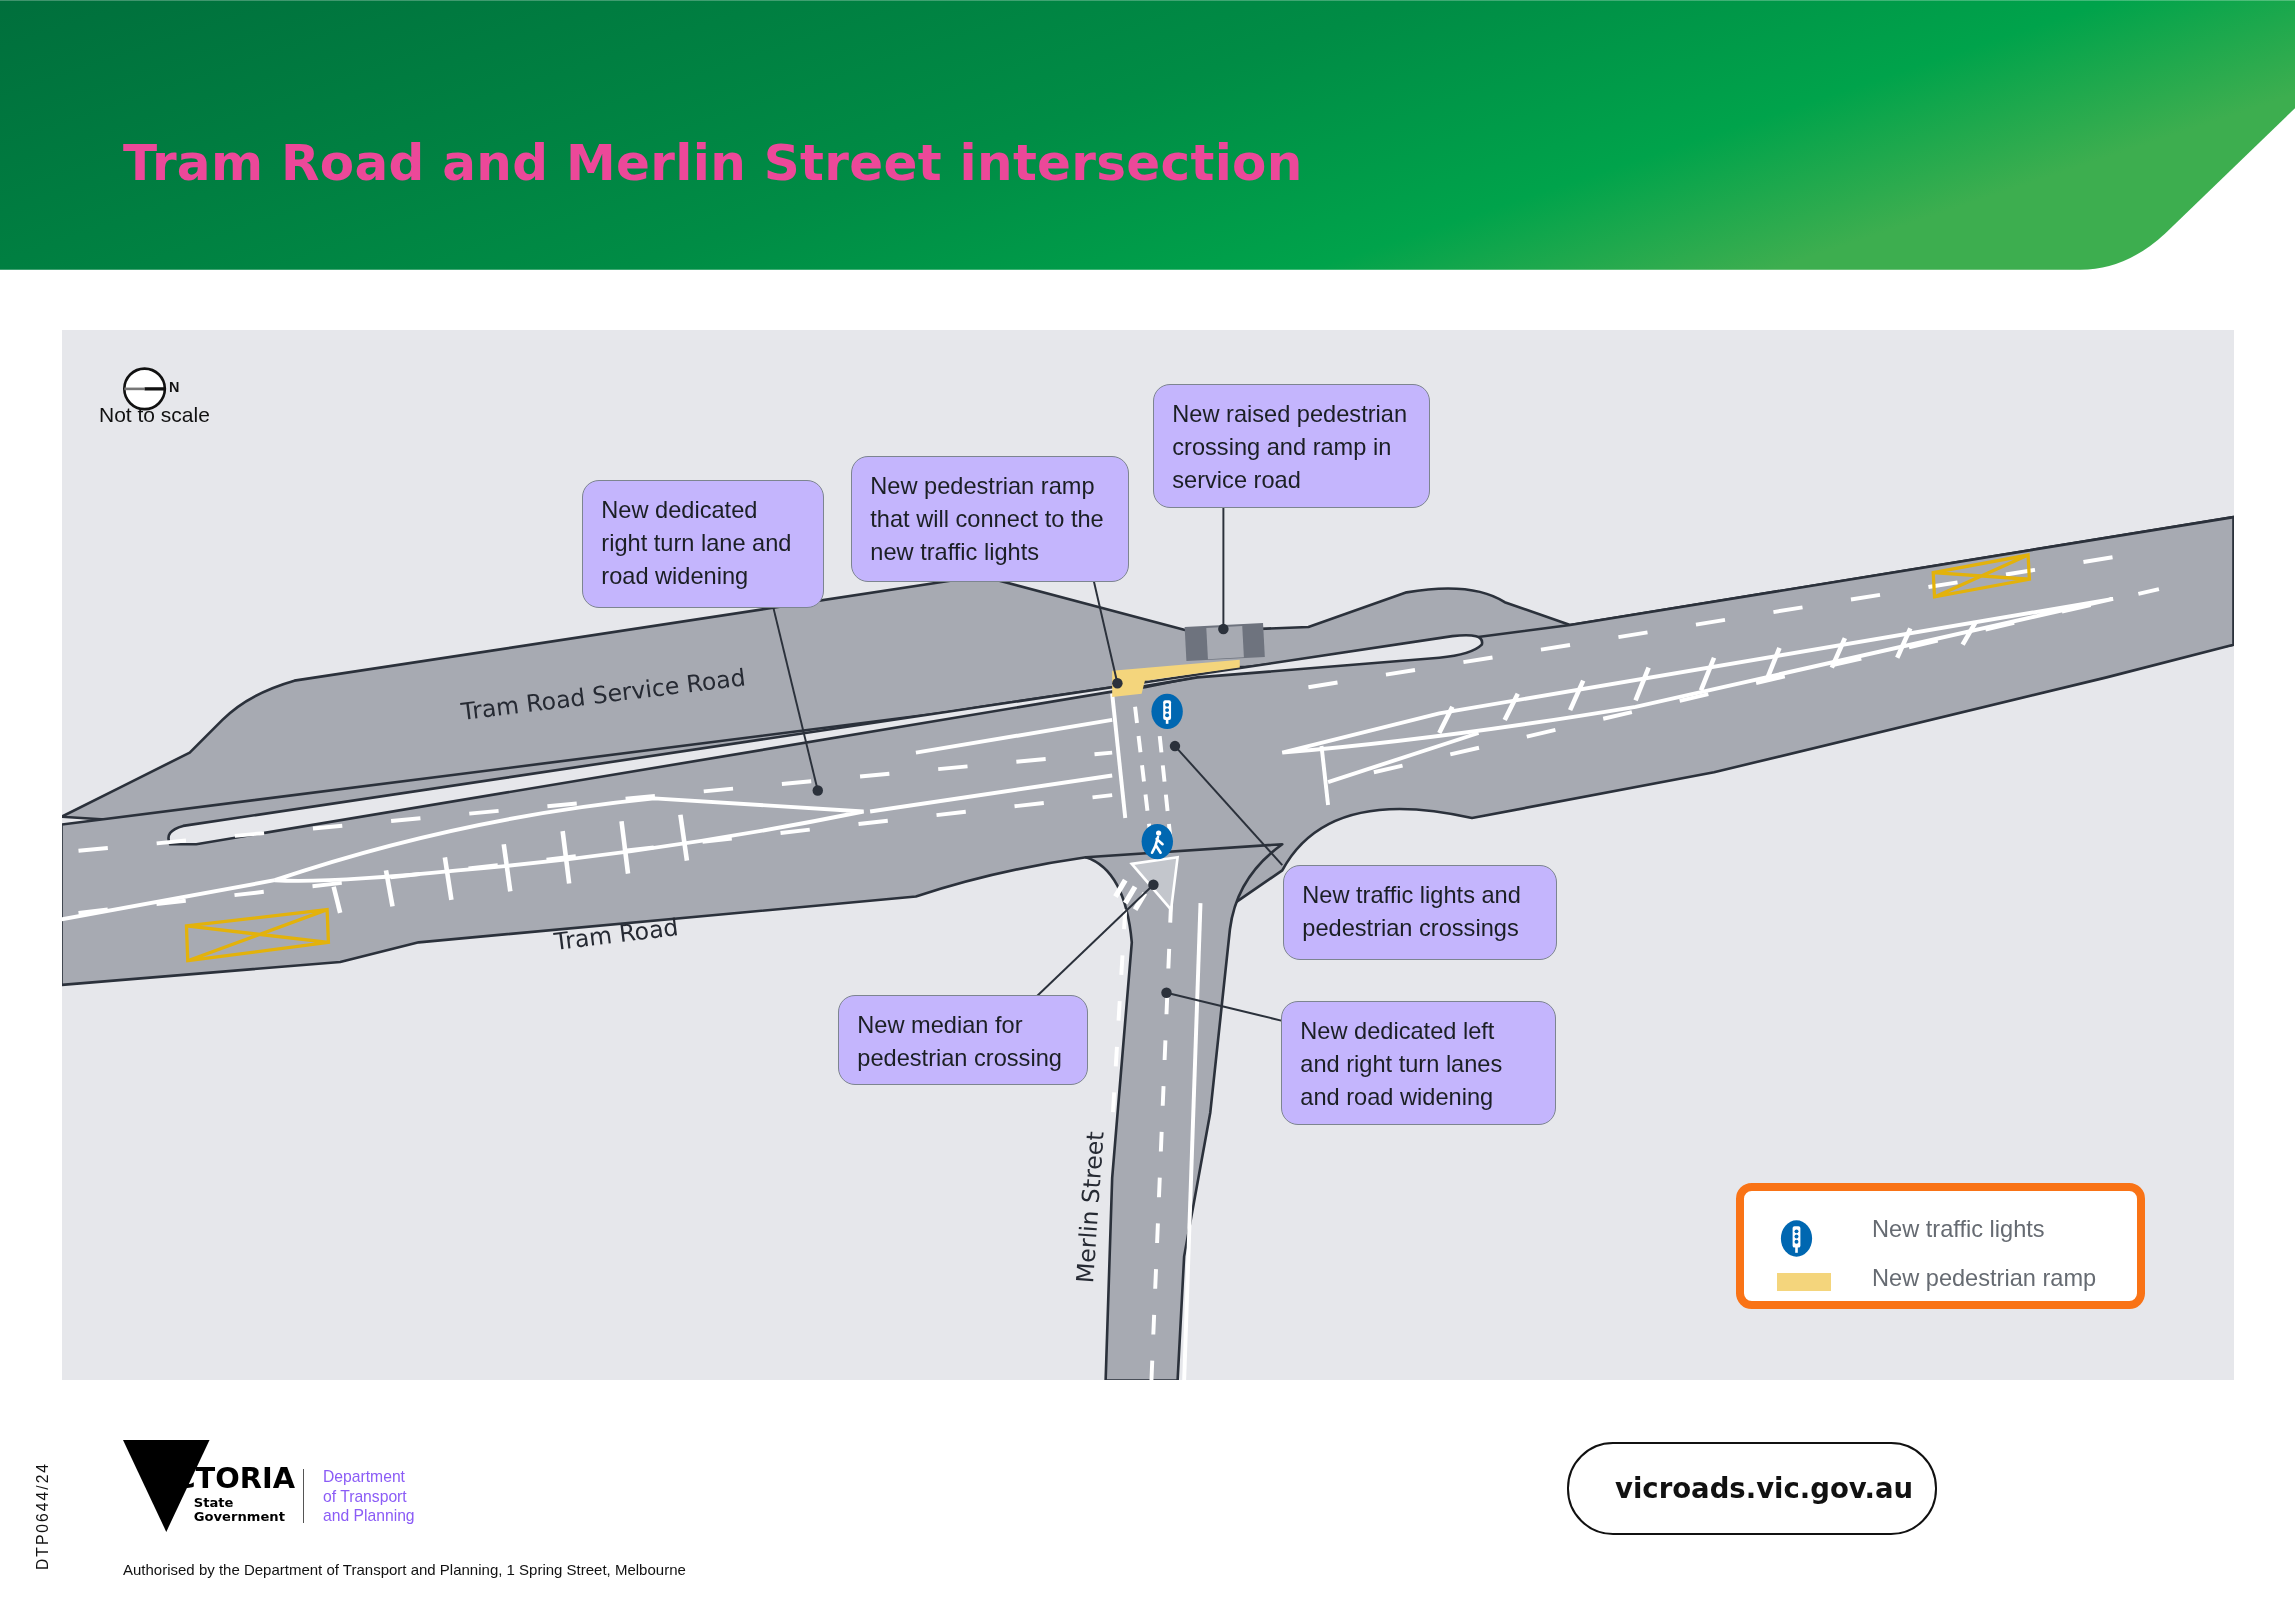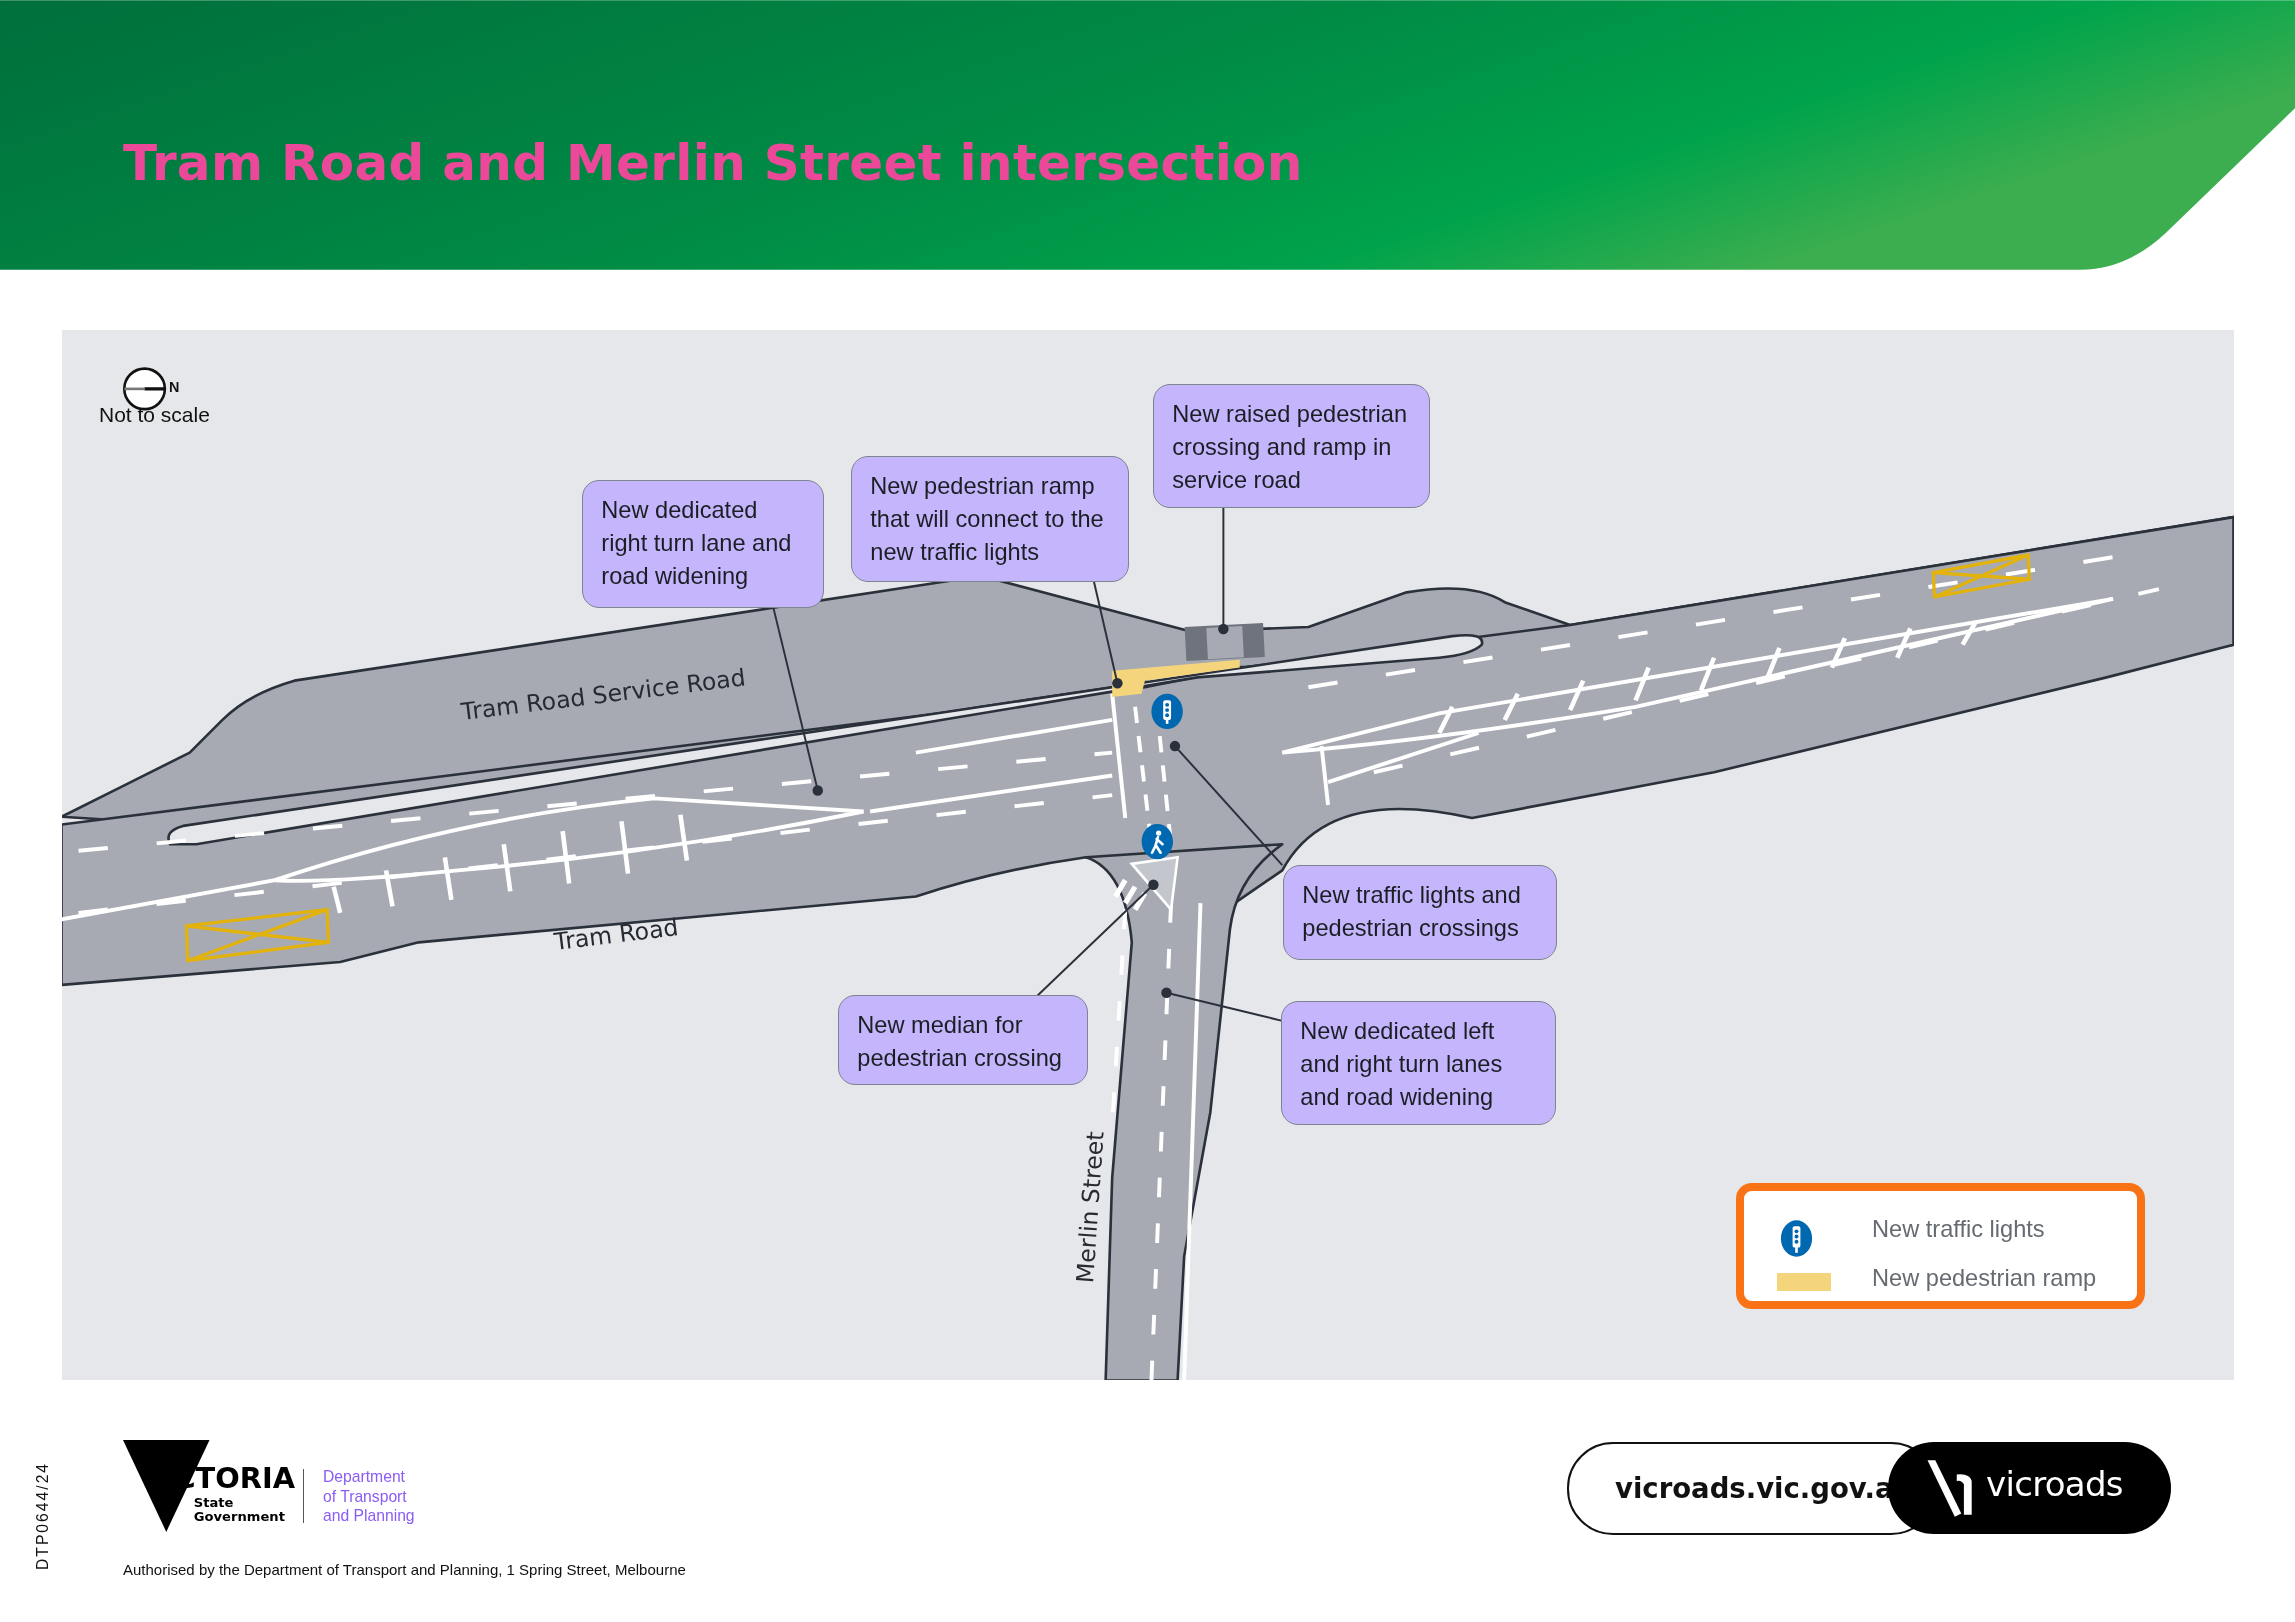--- a/index.html
+++ b/index.html
@@ -200,21 +200,14 @@
   <div>Department</div>
   <div>of Transport</div>
   <div>and Planning</div>
 </div>
 <div class="auth">Authorised by the Department of Transport and Planning, 1 Spring Street, Melbourne</div>
 
 <div class="pill">
   <div class="pill-left">
     <div class="pill-url">vicroads.vic.gov.au</div>
   </div>
-  <div class="pill-right">
-    <svg width="65" height="65" style="position:absolute; left:33px; top:13px;" viewBox="0 0 100 100">
-      <path d="M10 8 L22 8 L62 90 L52 95 Z" fill="#fff"></path>
-      <path d="M55 30 Q75 28 78 40 L78 92 L66 92 L66 45 Q62 38 55 40 Z" fill="#fff"></path>
-    </svg>
-    <div class="pill-brand">vicroads</div>
-  </div>
 </div>
 
 
 </body></html>

